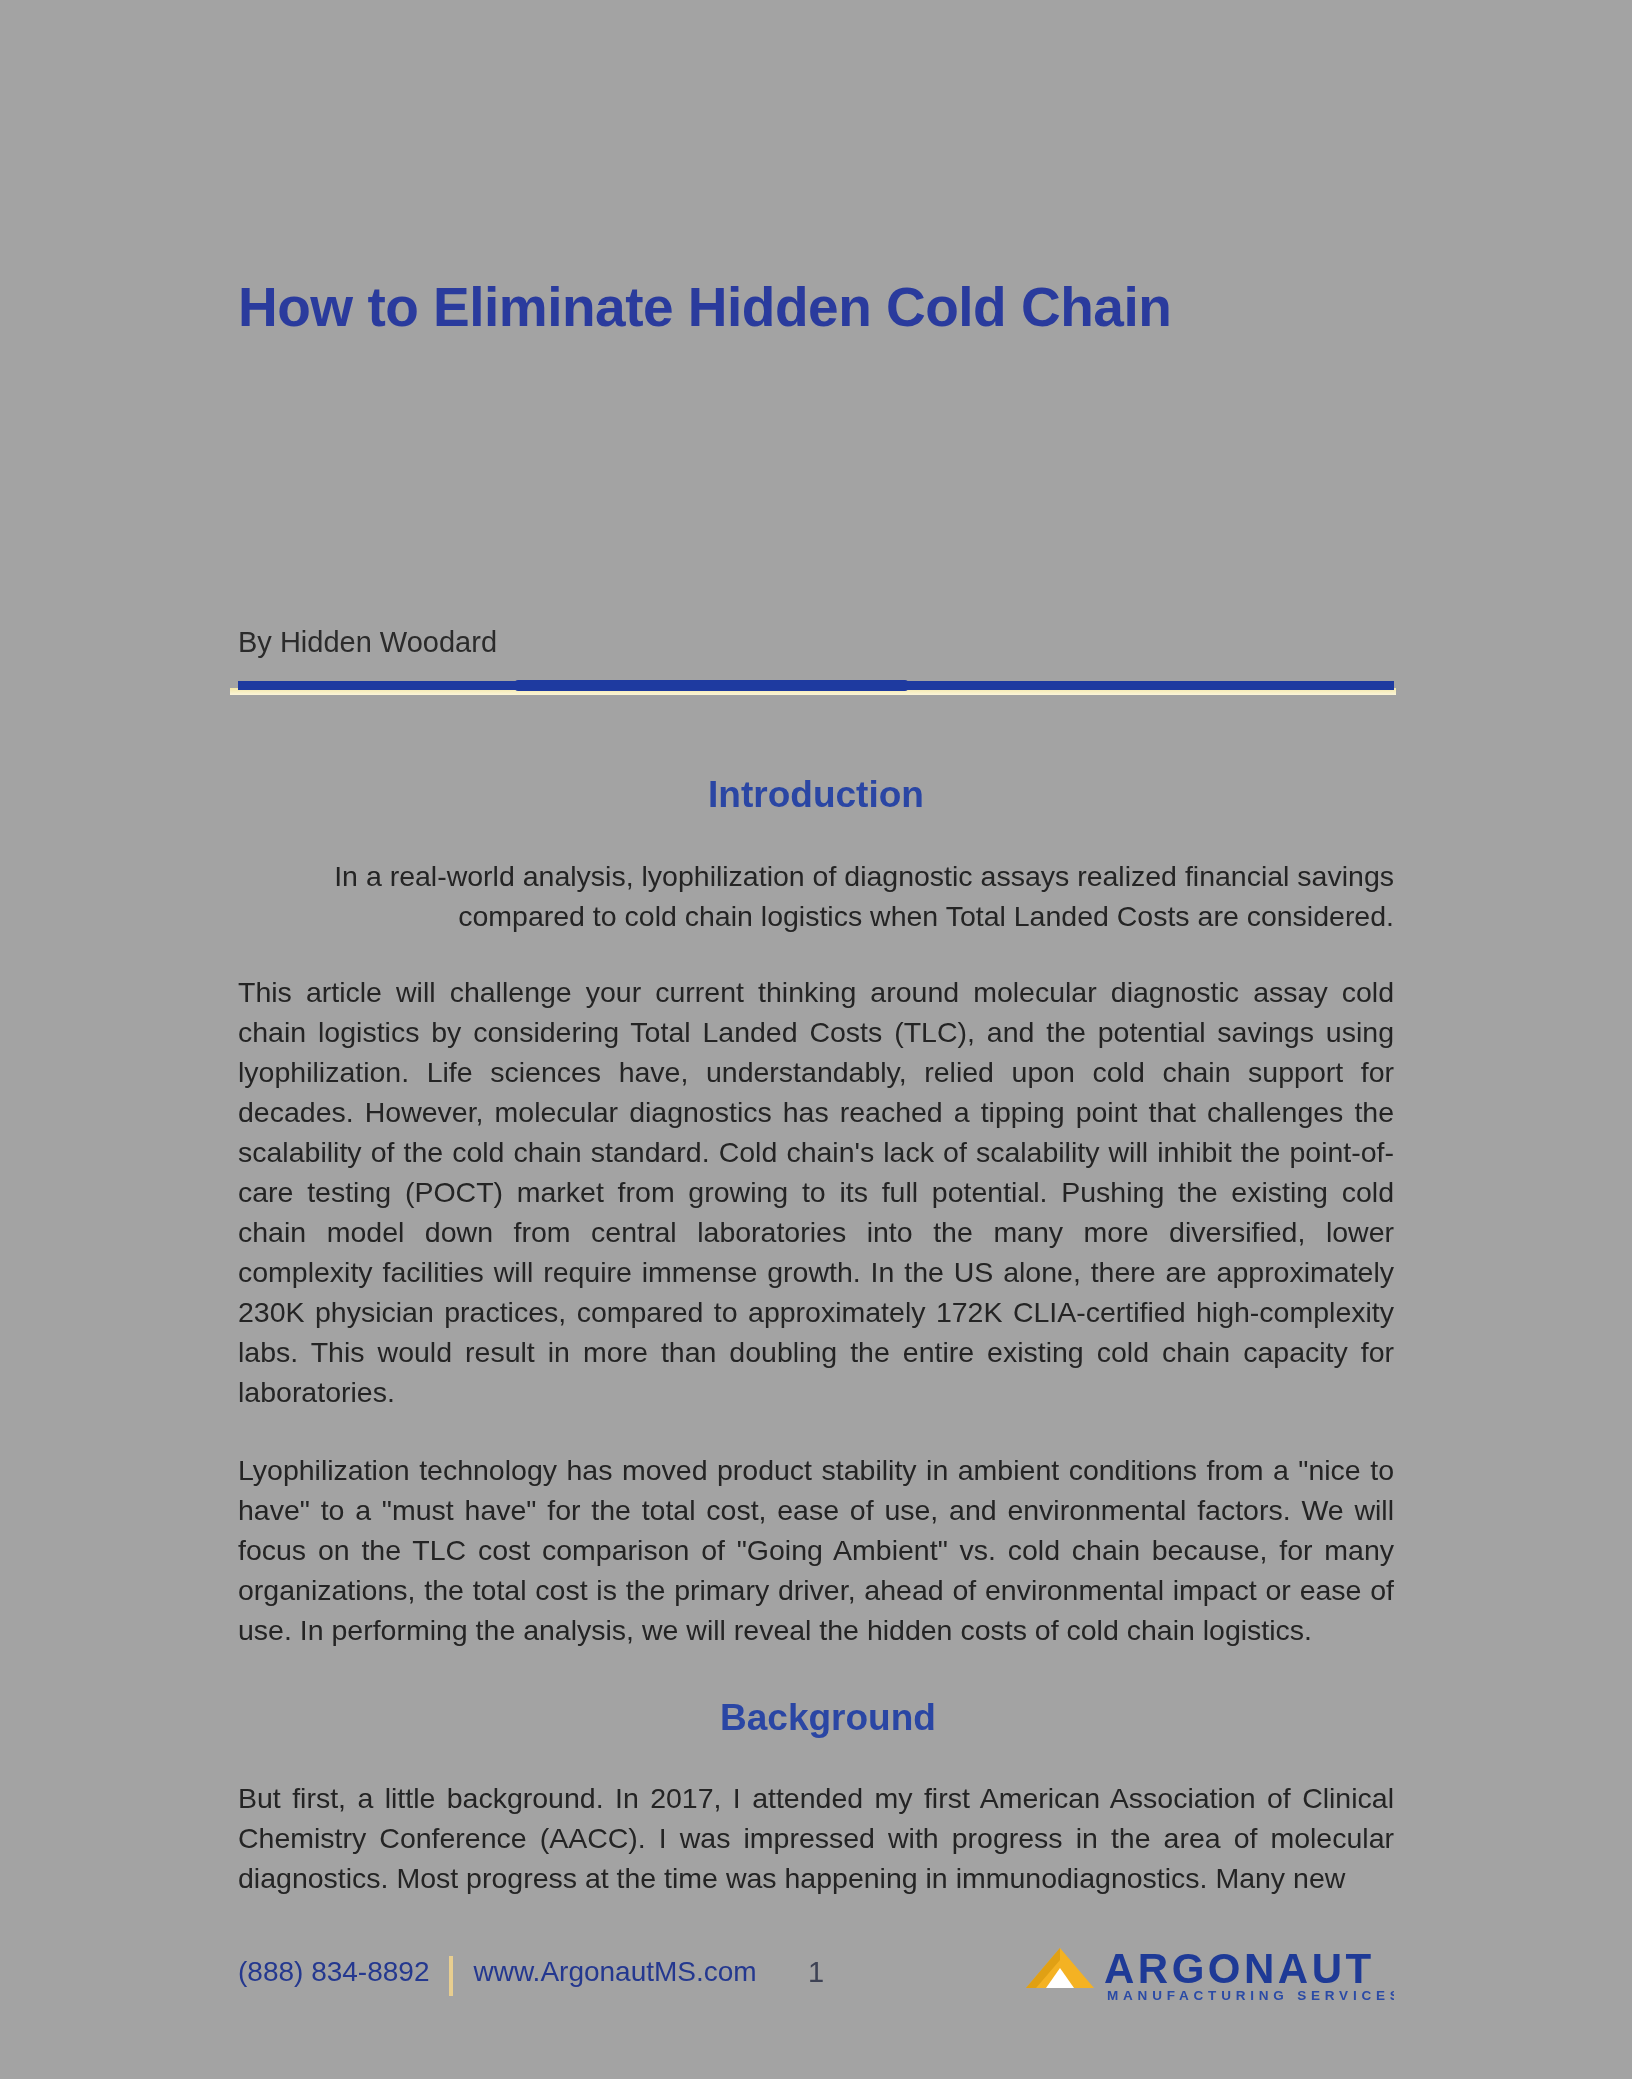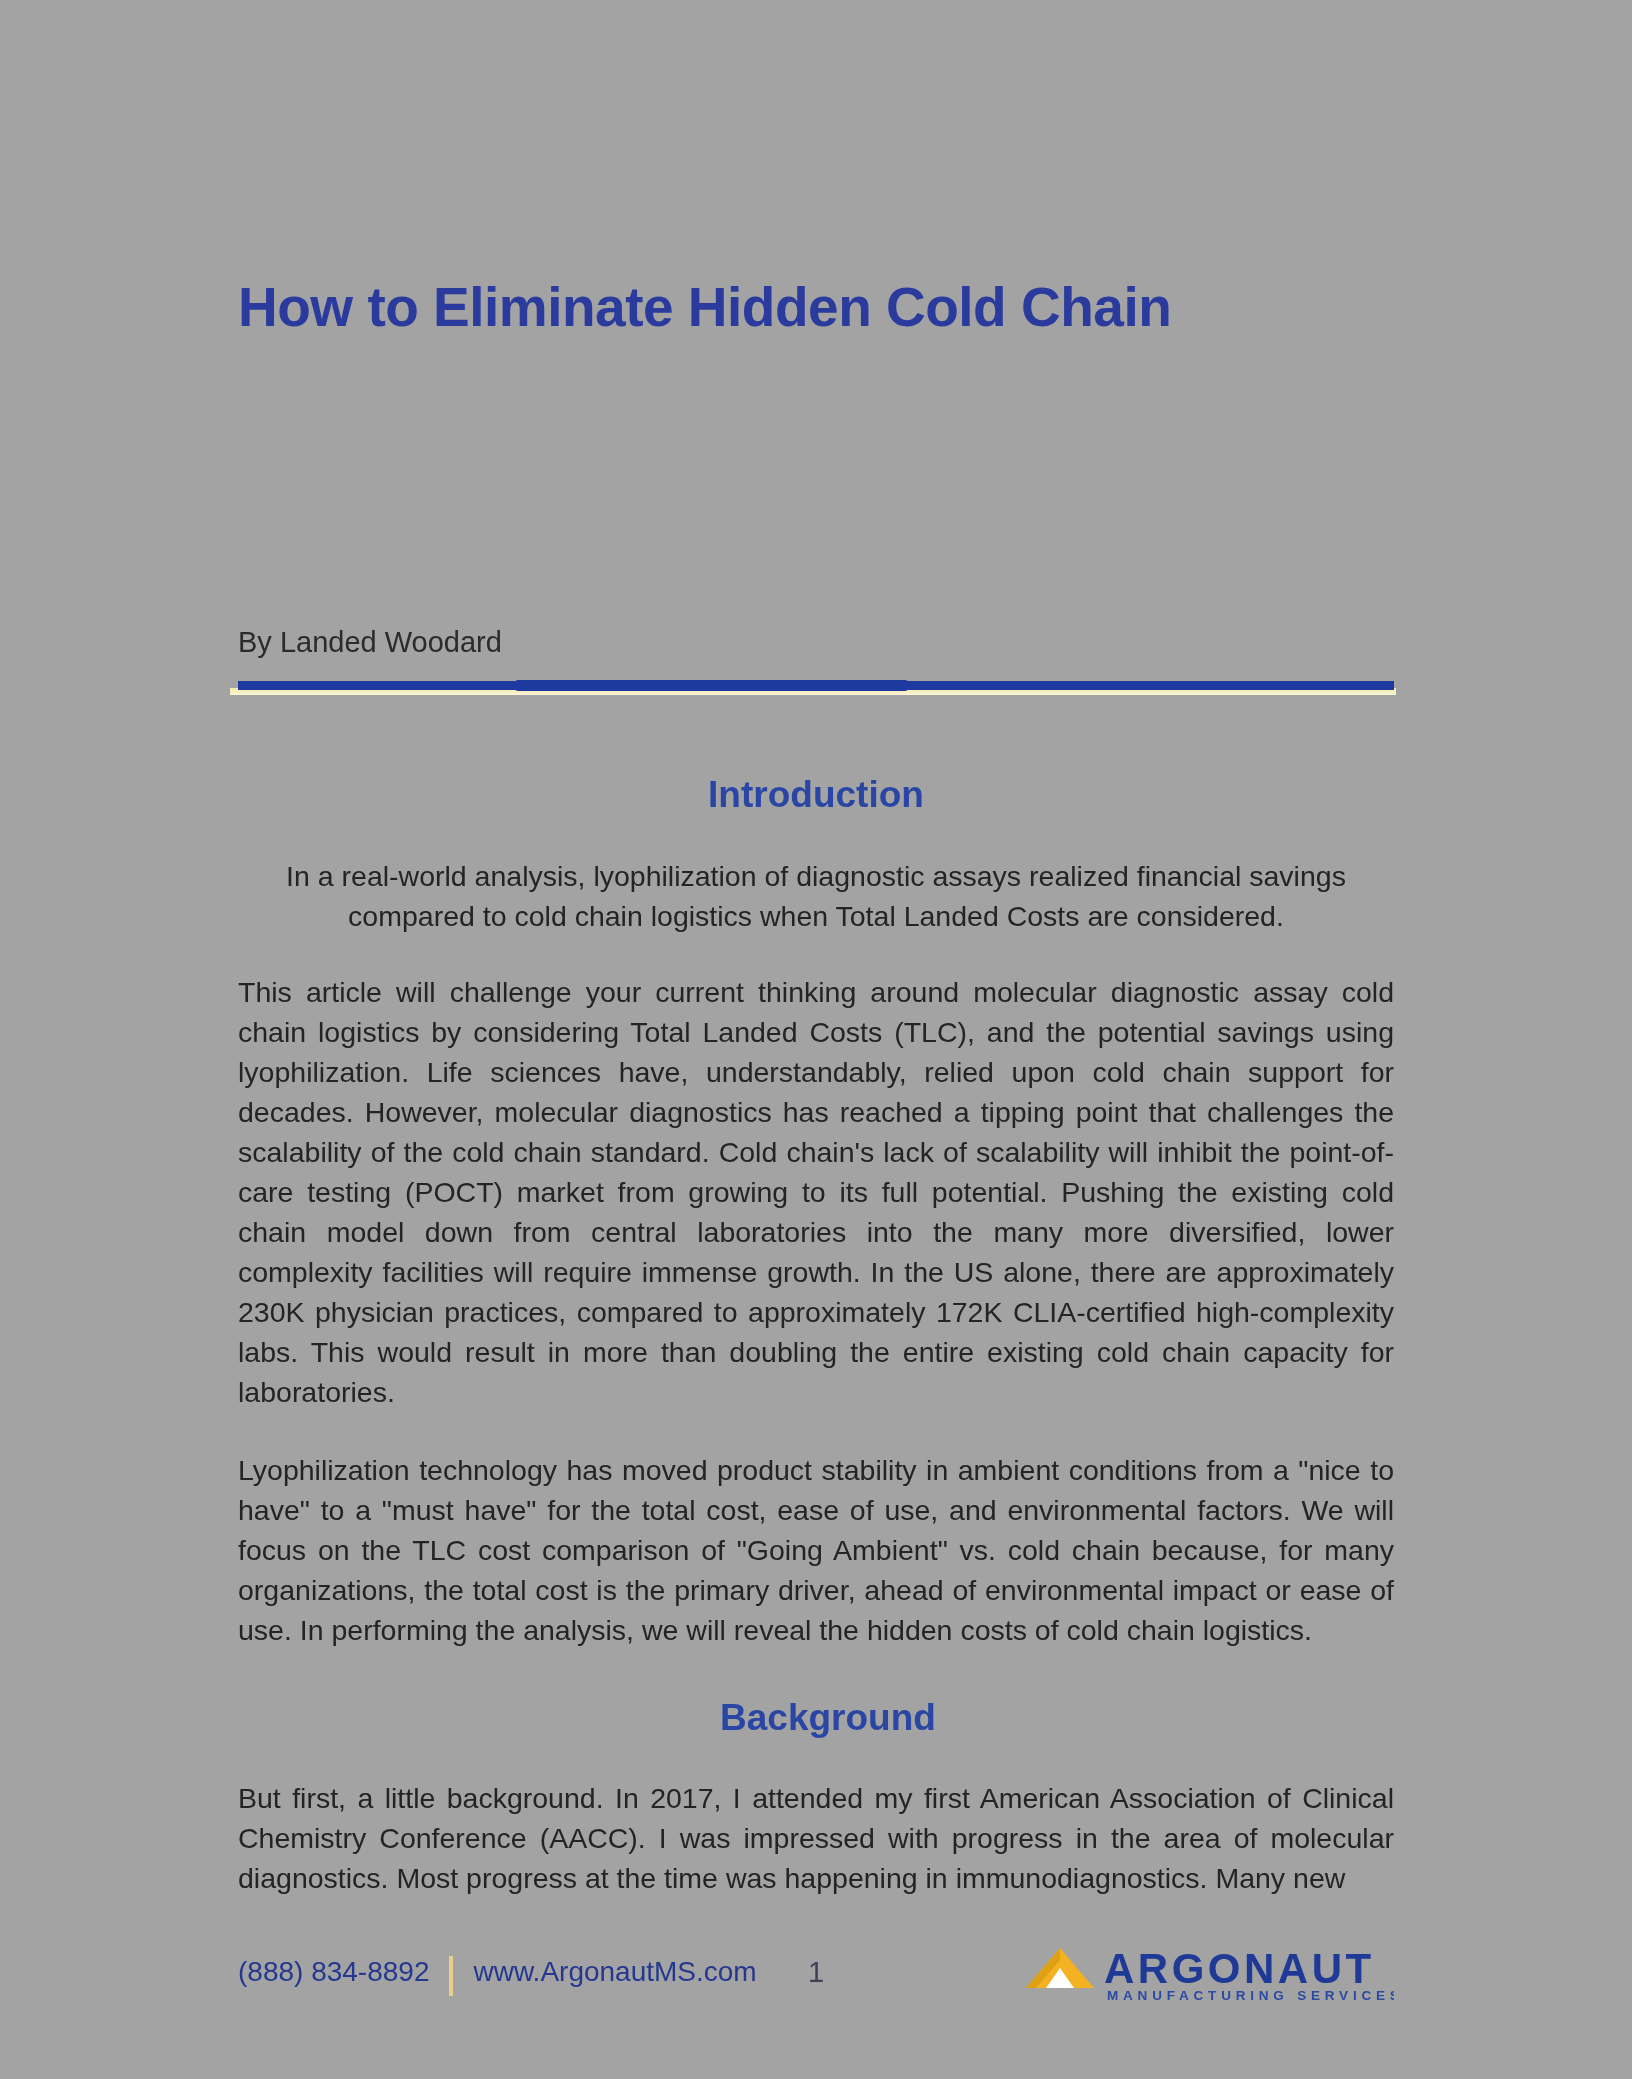--- a/index.html
+++ b/index.html
@@ -73,21 +73,21 @@
   #heading-introduction { top: 774px; }
   #heading-background  { top: 1697px; margin-left: 24px; }
 
   .para {
     position: absolute; left: 0; right: 0;
     color: #242424;
     font-size: 28.5px;
     line-height: 40px;
     text-align: justify;
   }
-  .para.align-left { text-align: center; }
+  .para.align-left { text-align: right; }
   #para-1 { top: 856px; }
   #para-2 { top: 972px; }
   #para-3 { top: 1450px; }
   #para-4 { top: 1778px; }
 
   .footer {
     position: absolute; top: 1950px; left: 0; right: 0; height: 62px;
   }
   .footer-left {
     position: absolute; left: 0; top: 6px;
@@ -110,21 +110,21 @@
 <body>
 
 <div class="page">
   <div class="content">
 
     <h1 class="title">
       <span class="tl">How to Eliminate Hidden Cold Chain</span>
     </h1>
 
 
-    <div class="byline">By Landed Woodard</div>
+    <div class="byline">By Hidden Woodard</div>
 
     <div class="divider">
       <div class="divider-gold"></div>
       <div class="divider-blue"></div>
     </div>
 
     <h3 class="section-heading" id="heading-introduction">Introduction</h3>
 
     <p class="para align-left" id="para-1">In a real-world analysis, lyophilization of diagnostic assays realized financial savings compared to cold chain logistics when Total Landed Costs are considered.</p>
 

